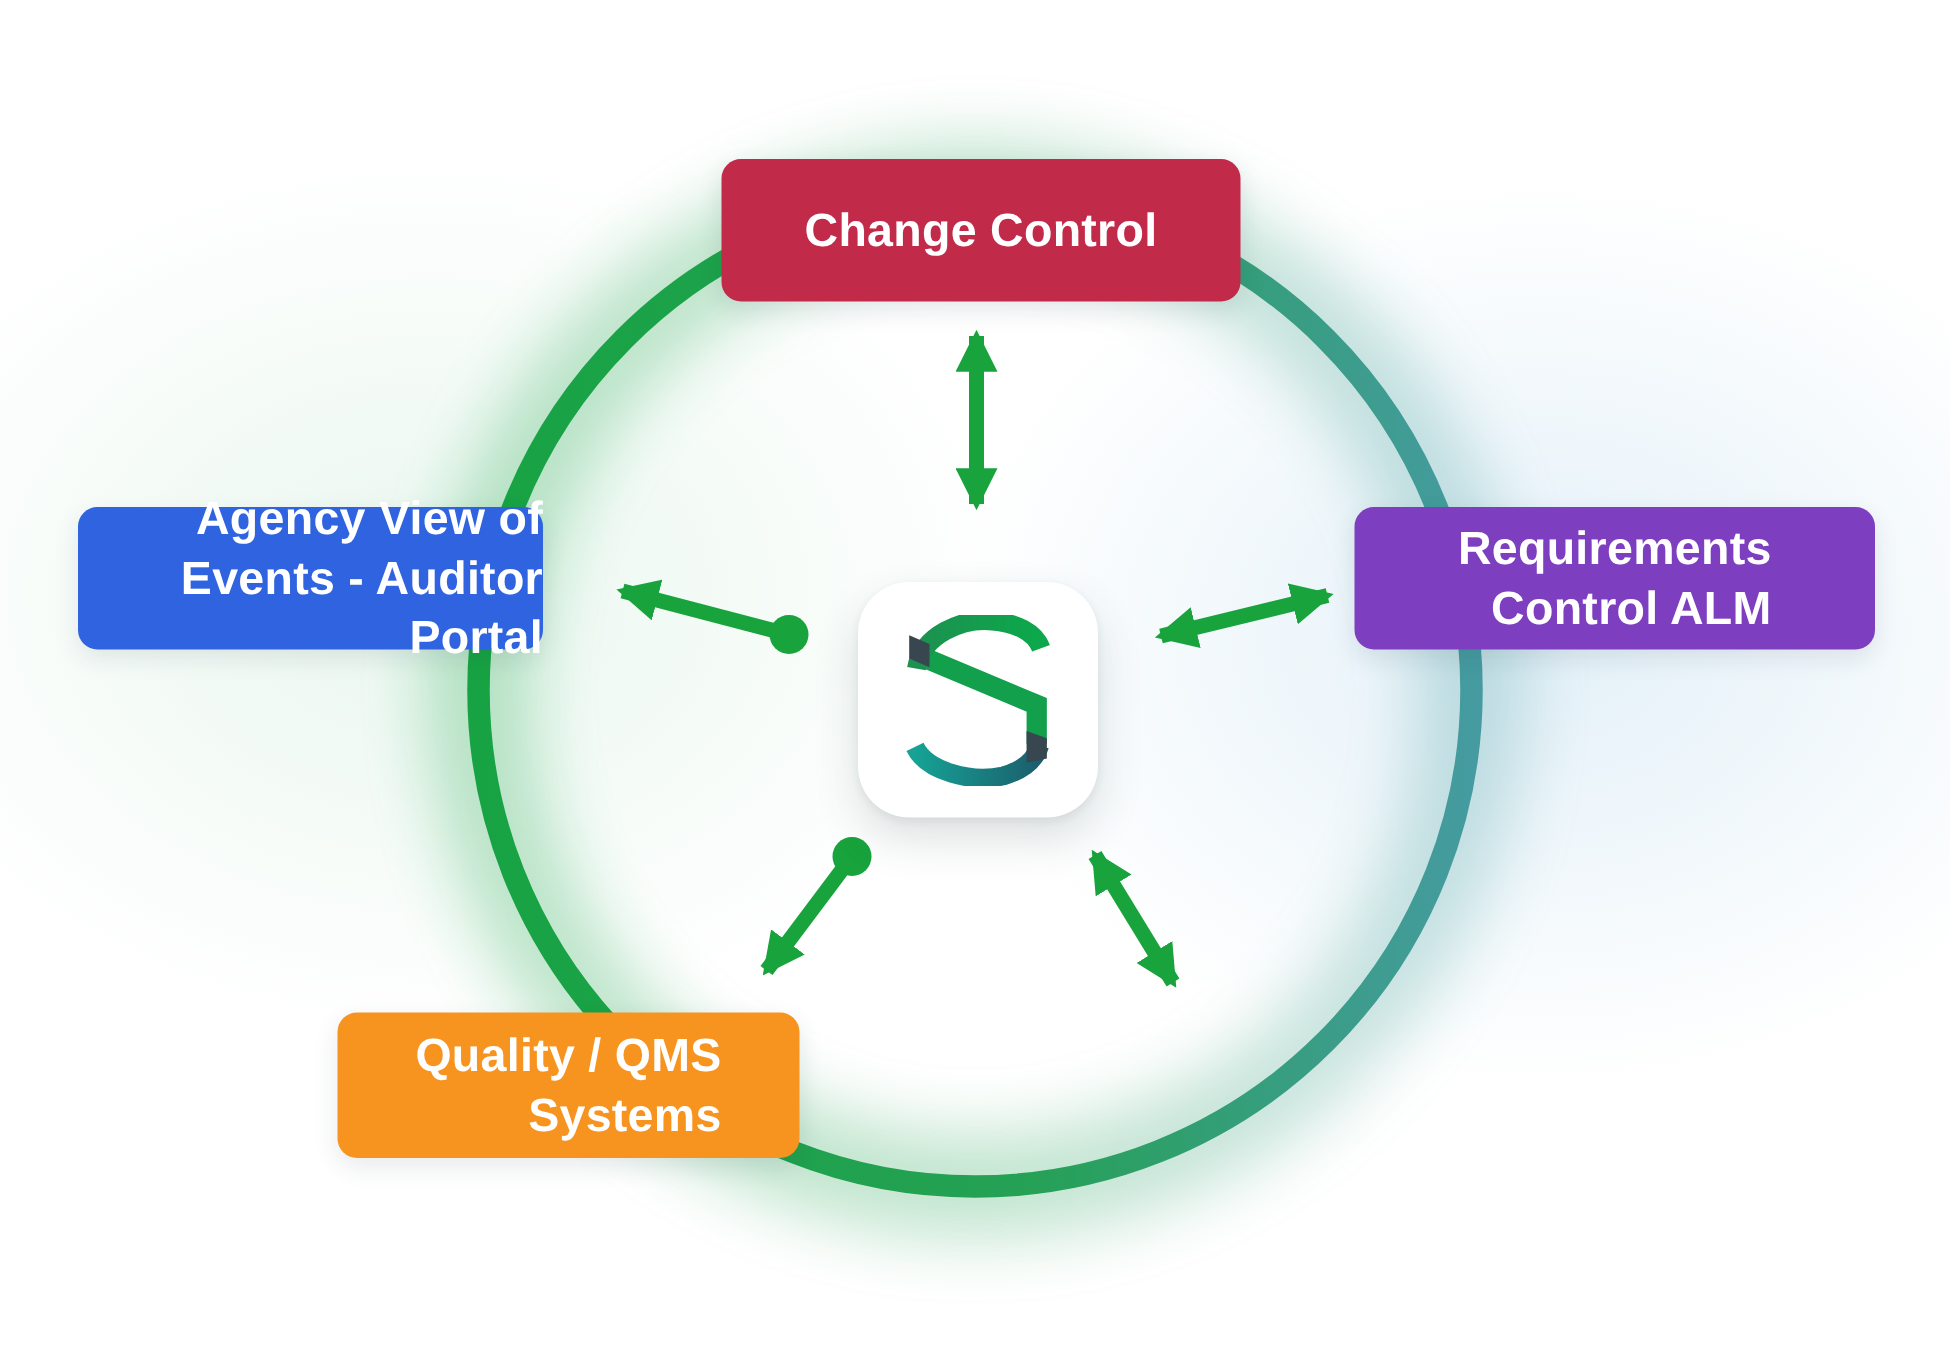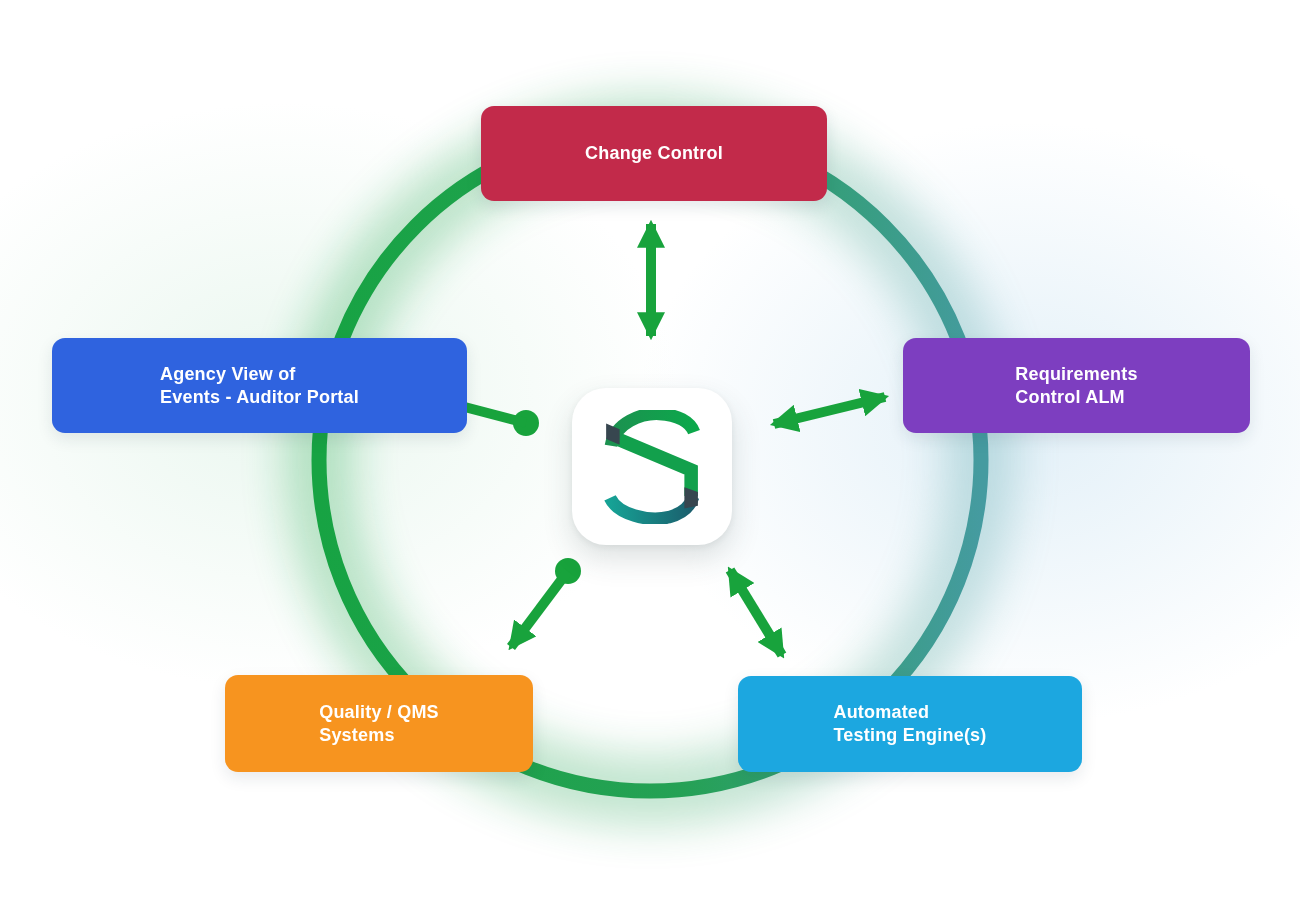--- a/index.html
+++ b/index.html
@@ -8,27 +8,27 @@
     font-family:"Liberation Sans", sans-serif;
     background:
       radial-gradient(560px 420px at 22% 44%, rgba(198,233,212,.38), transparent 70%),
       radial-gradient(560px 430px at 79% 47%, rgba(187,219,238,.42), transparent 70%),
       #ffffff;
   }
   .stage{position:relative;width:1300px;height:900px;}
   svg.overlay{position:absolute;left:0;top:0;}
   .node{
     position:absolute;display:flex;align-items:center;justify-content:center;
-    border-radius:13px;color:#fff;font-weight:700;font-size:18px;line-height:1.27;
-    text-align:left;white-space:pre-line;letter-spacing:.2px;
+    border-radius:13px;color:#fff;font-weight:700;font-size:31px;line-height:1.27;
+    text-align:right;white-space:pre-line;letter-spacing:.2px;
     box-shadow:0 6px 16px rgba(30,50,70,.10);
   }
   #node-change-control{left:481px;top:106px;width:346px;height:95px;}
   #node-requirements{left:903px;top:338px;width:347px;height:95px;}
-  #node-agency{left:52px;top:338px;width:415px;height:95px;}
+  #node-agency{left:52px;top:338px;width:310px;height:95px;}
   #node-quality{left:225px;top:675px;width:308px;height:97px;}
   #node-automated{left:738px;top:676px;width:344px;height:96px;}
   .hub-card{
     position:absolute;left:572px;top:388px;width:160px;height:157px;
     background:#fff;border-radius:34px;
     display:flex;align-items:center;justify-content:center;
     box-shadow:0 14px 30px rgba(45,70,70,.16), 0 2px 6px rgba(45,70,70,.08);
   }
 </style>
 </head>
@@ -75,22 +75,20 @@
 
   <div class="node" id="node-requirements" style="background-color: rgb(125, 62, 192);">Requirements
 Control ALM</div>
 
   <div class="node" id="node-agency" style="background-color: rgb(47, 99, 223);">Agency View of
 Events - Auditor Portal</div>
 
   <div class="node" id="node-quality" style="background-color: rgb(247, 148, 31);">Quality / QMS
 Systems</div>
 
-  <div class="node" id="node-automated" style="background-color: rgb(28, 167, 224);">Automated
-Testing Engine(s)</div>
 
   <div class="hub-card">
     <svg width="97" height="114" viewBox="0 0 100 118">
       <defs>
         <linearGradient id="lgTop" x1="0%" y1="0%" x2="100%" y2="0%">
           <stop offset="0%" stop-color="#1C9150"></stop>
           <stop offset="100%" stop-color="#0CA84B"></stop>
         </linearGradient>
         <linearGradient id="lgBot" x1="0%" y1="0%" x2="100%" y2="0%">
           <stop offset="0%" stop-color="#16A295"></stop>

